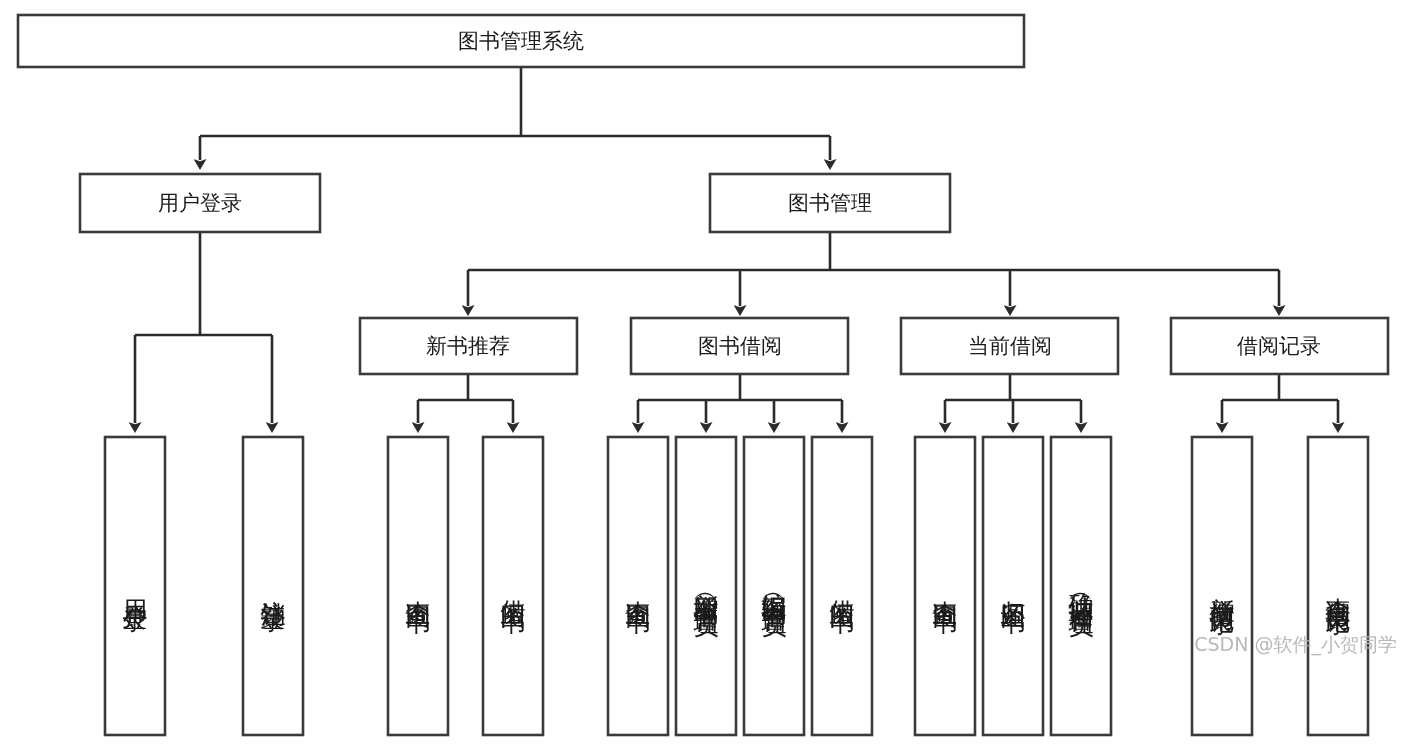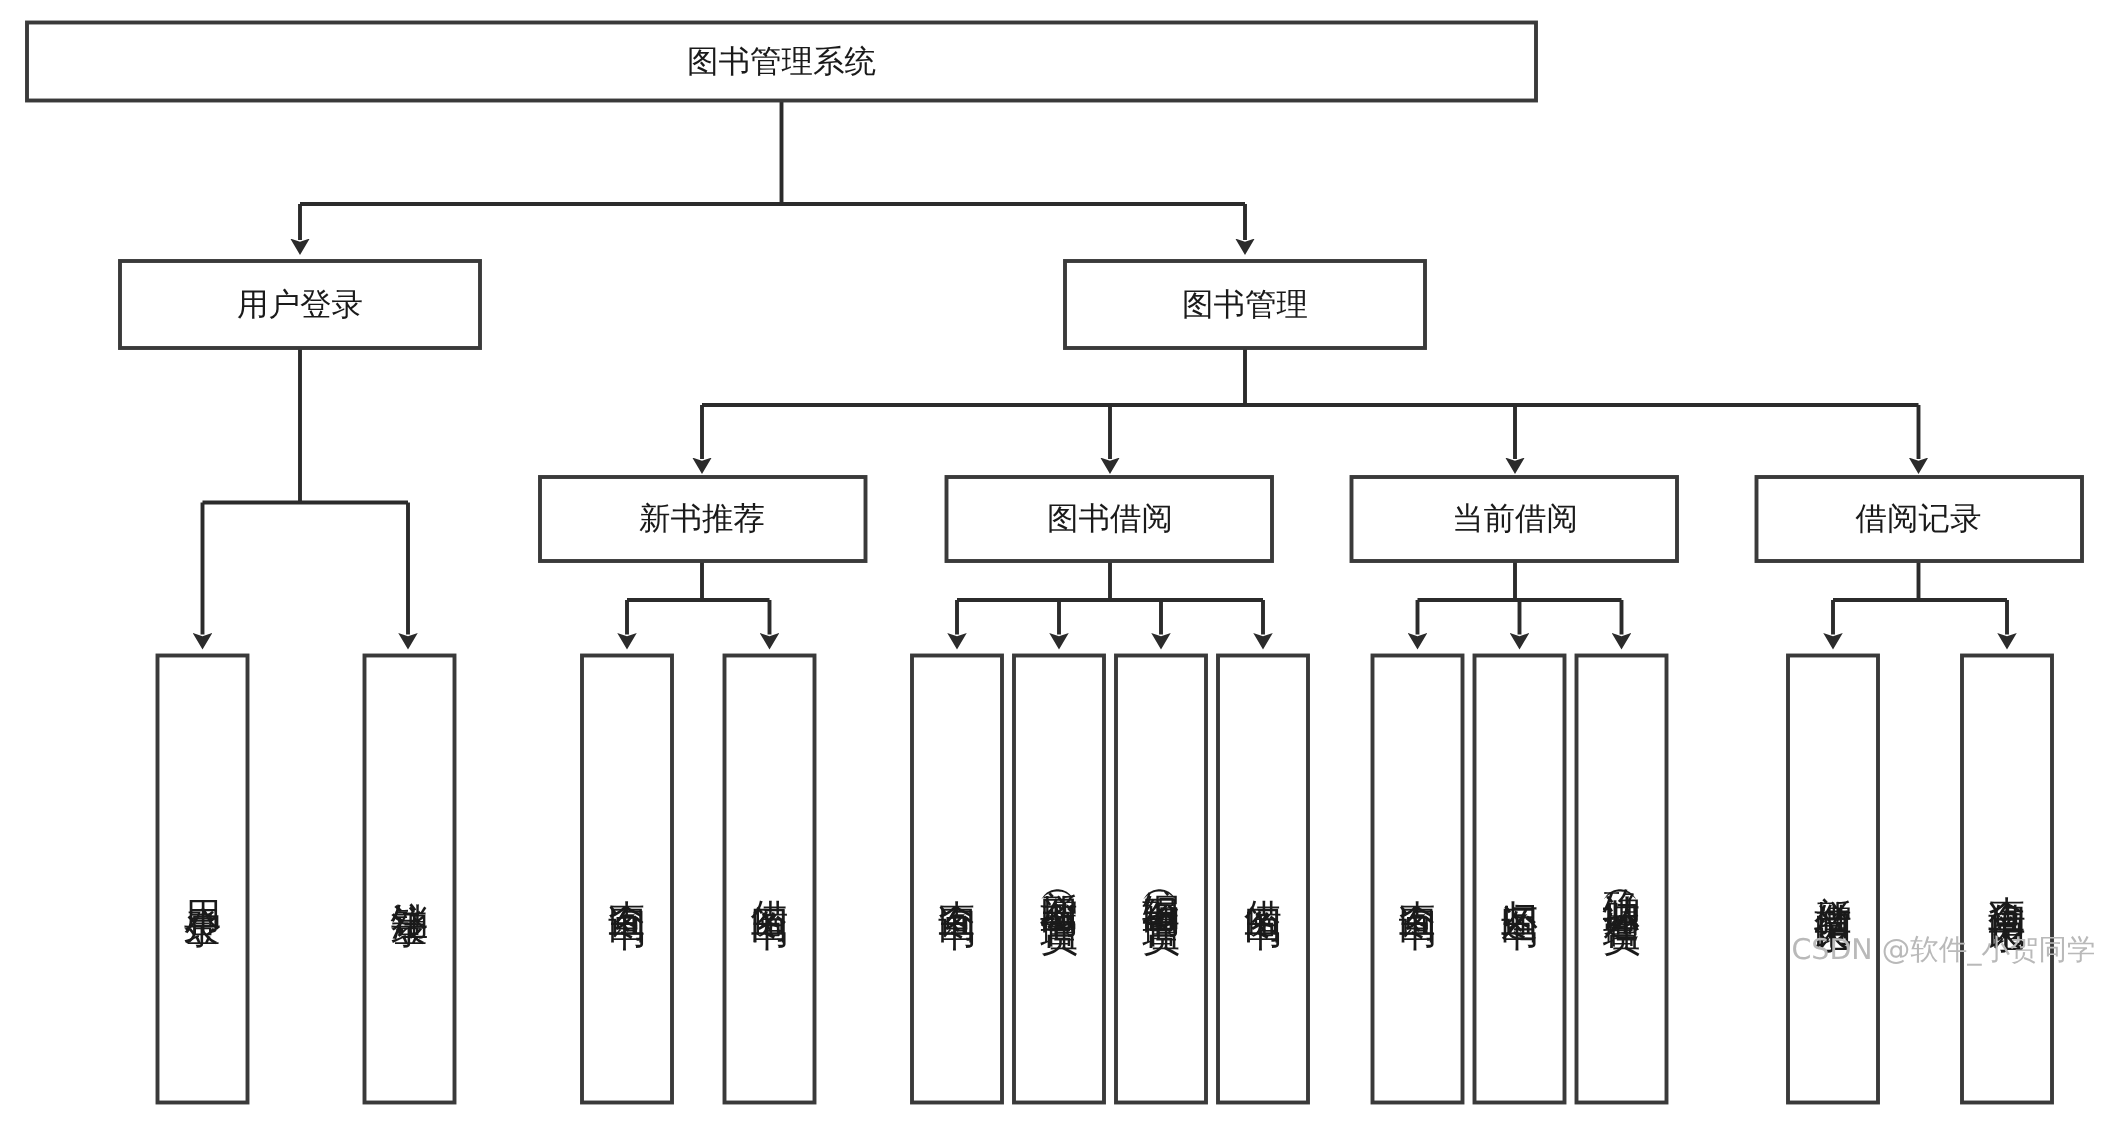--- a/index.html
+++ b/index.html
@@ -60,21 +60,21 @@
     letter-spacing: 3px;
     color: #1a1a1a;
     white-space: nowrap;
     text-align: center;
     pointer-events: none;
     user-select: none;
   }
   .watermark {
     position: absolute;
     right: 8px;
-    bottom: 16px;
+    bottom: 4px;
     font-family: "DejaVu Sans", "Liberation Sans", sans-serif;
     font-size: 19px;
     color: #b9b9b9;
     white-space: nowrap;
     user-select: none;
   }
 </style>
 </head>
 <body>
 

